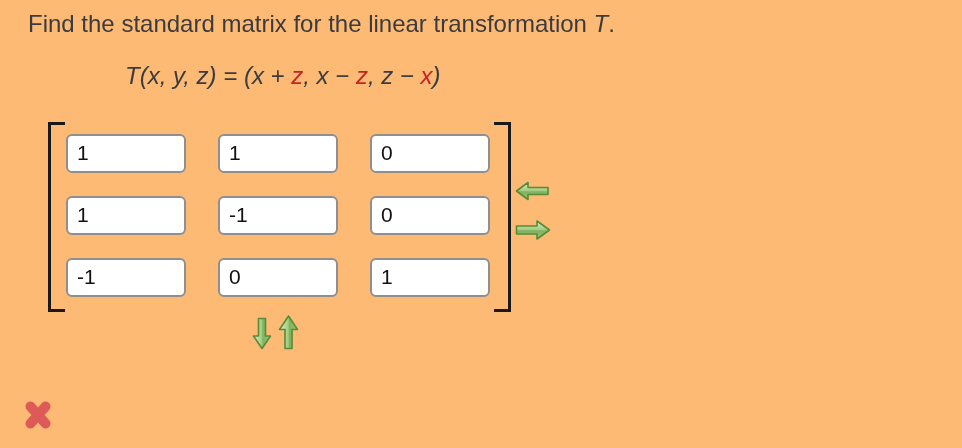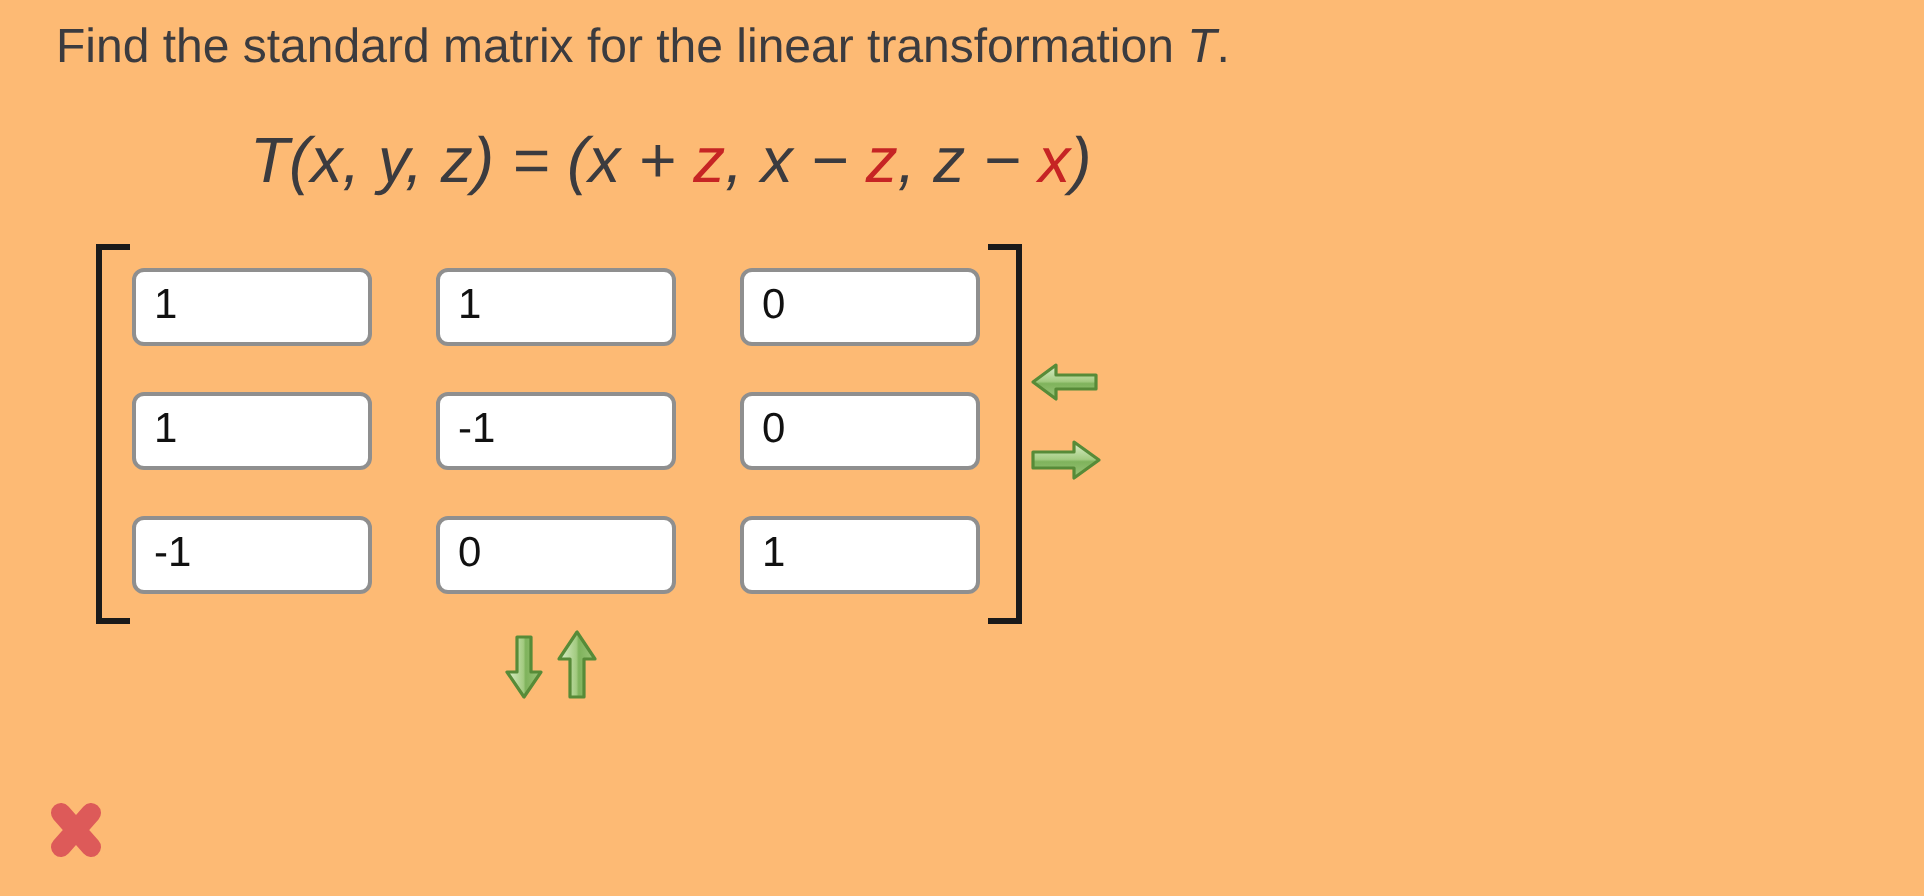--- a/index.html
+++ b/index.html
@@ -17,21 +17,21 @@
     top: 10px;
     font-size: 24px;
     color: #3b3b3f;
     white-space: nowrap;
   }
   .title .t-var { font-style: italic; }
   .formula {
     position: absolute;
     left: 125px;
     top: 62px;
-    font-size: 32px;
+    font-size: 24px;
     font-style: italic;
     color: #3b3b3f;
     white-space: nowrap;
   }
   .formula .red { color: #c62424; }
   .matrix {
     position: absolute;
     left: 48px;
     top: 122px;
     width: 463px;

